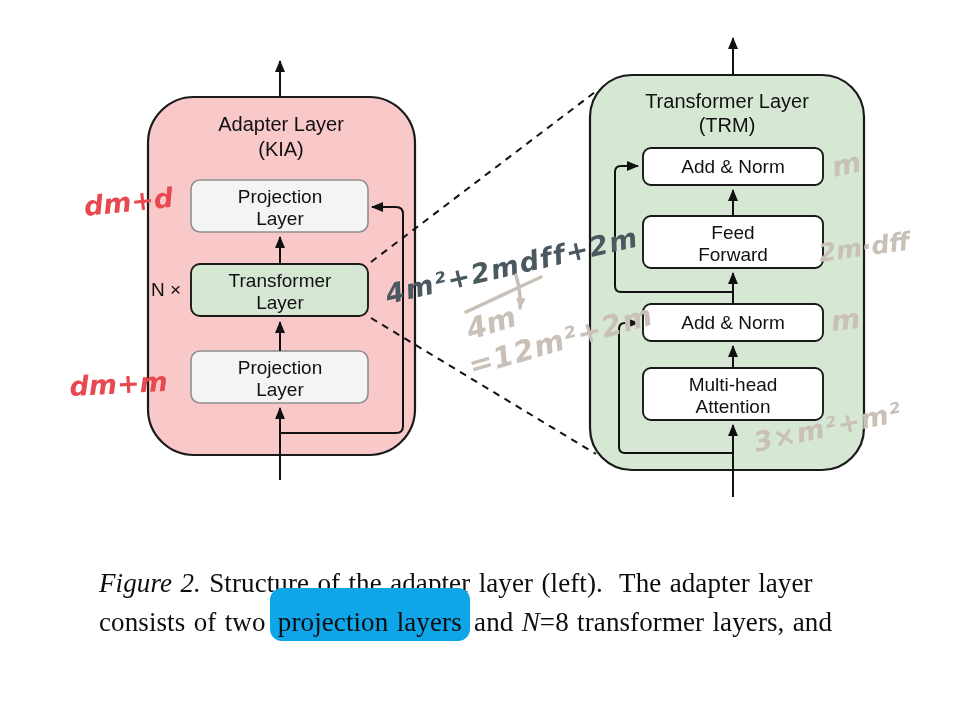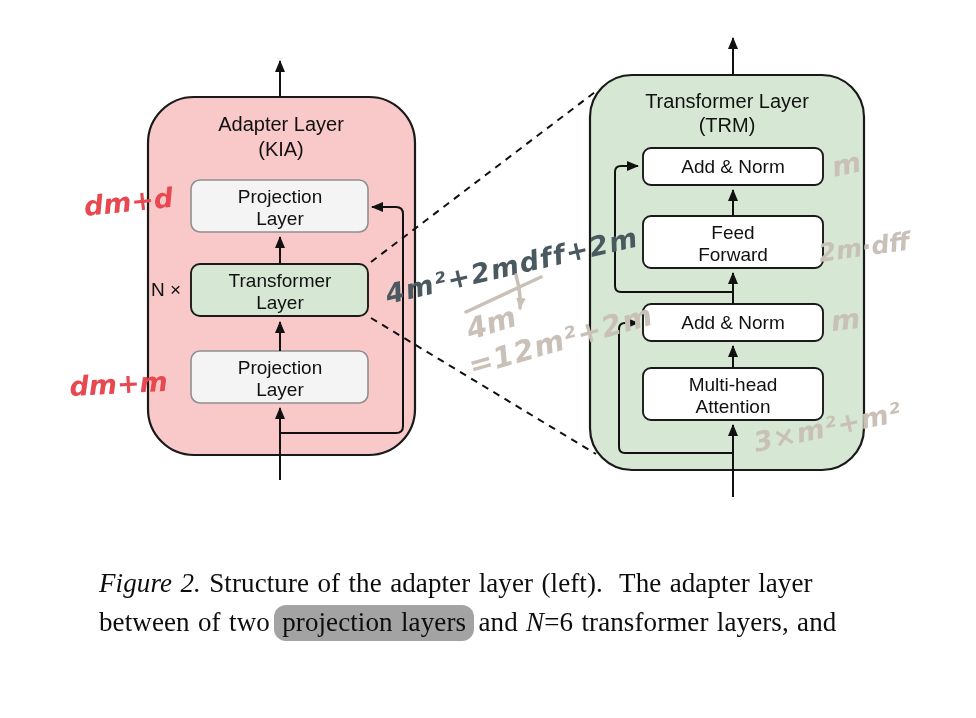--- a/index.html
+++ b/index.html
@@ -10,21 +10,21 @@
   .boxtitle{font-family:"Liberation Sans",sans-serif;font-size:20px;}
   .hand{font-family:"DejaVu Sans",sans-serif;font-style:italic;font-weight:bold;}
   .hand-red{fill:#e8484f;}
   .hand-dark{fill:#4a5960;}
   .hand-light{fill:#c9c0b8;}
   .caption{position:absolute;left:58px;top:564px;width:900px;
            font-family:"Liberation Serif",serif;font-size:27px;line-height:39px;
            color:#0d0d0d;letter-spacing:.1px;word-spacing:1.5px;margin-left:41px;}
   .cap-line{white-space:pre-wrap;}
   .it{font-style:italic;}
-  .hl{background:#a3a3a3;border-radius:12px;padding:2px 8px 4px;margin:0 -4px;
+  .hl{background:#0ea5e9;border-radius:12px;padding:19px 8px 4px;margin:0 -4px;
       box-decoration-break:clone;}
 </style>
 </head>
 <body>
 
 <div class="page">
 
 <svg width="976" height="545" viewBox="0 0 976 545">
   <defs>
     <marker id="arr" markerUnits="userSpaceOnUse" markerWidth="14" markerHeight="12" refX="11" refY="5" orient="auto">
@@ -105,16 +105,16 @@
 
   <text transform="translate(834,177) rotate(-12)" class="hand hand-light" font-size="28">m</text>
   <text transform="translate(820,262) rotate(-8)" class="hand hand-light" font-size="25">2m·dff</text>
   <text transform="translate(832,331) rotate(-6)" class="hand hand-light" font-size="28">m</text>
   <text transform="translate(756,452) rotate(-12)" class="hand hand-light" font-size="27" letter-spacing="1">3×m²+m²</text>
 </svg>
 
 
 <div class="caption">
   <div class="cap-line"><span class="it">Figure 2.</span><span> Structure of the adapter layer (left).  The adapter layer</span></div>
-  <div class="cap-line"><span>between of two </span><span class="hl">projection layers</span><span> and </span><span class="it">N</span><span>=6 transformer layers, and</span></div>
+  <div class="cap-line"><span>consists of two </span><span class="hl">projection layers</span><span> and </span><span class="it">N</span><span>=8 transformer layers, and</span></div>
 </div>
 
 </div>
 
 </body></html>

